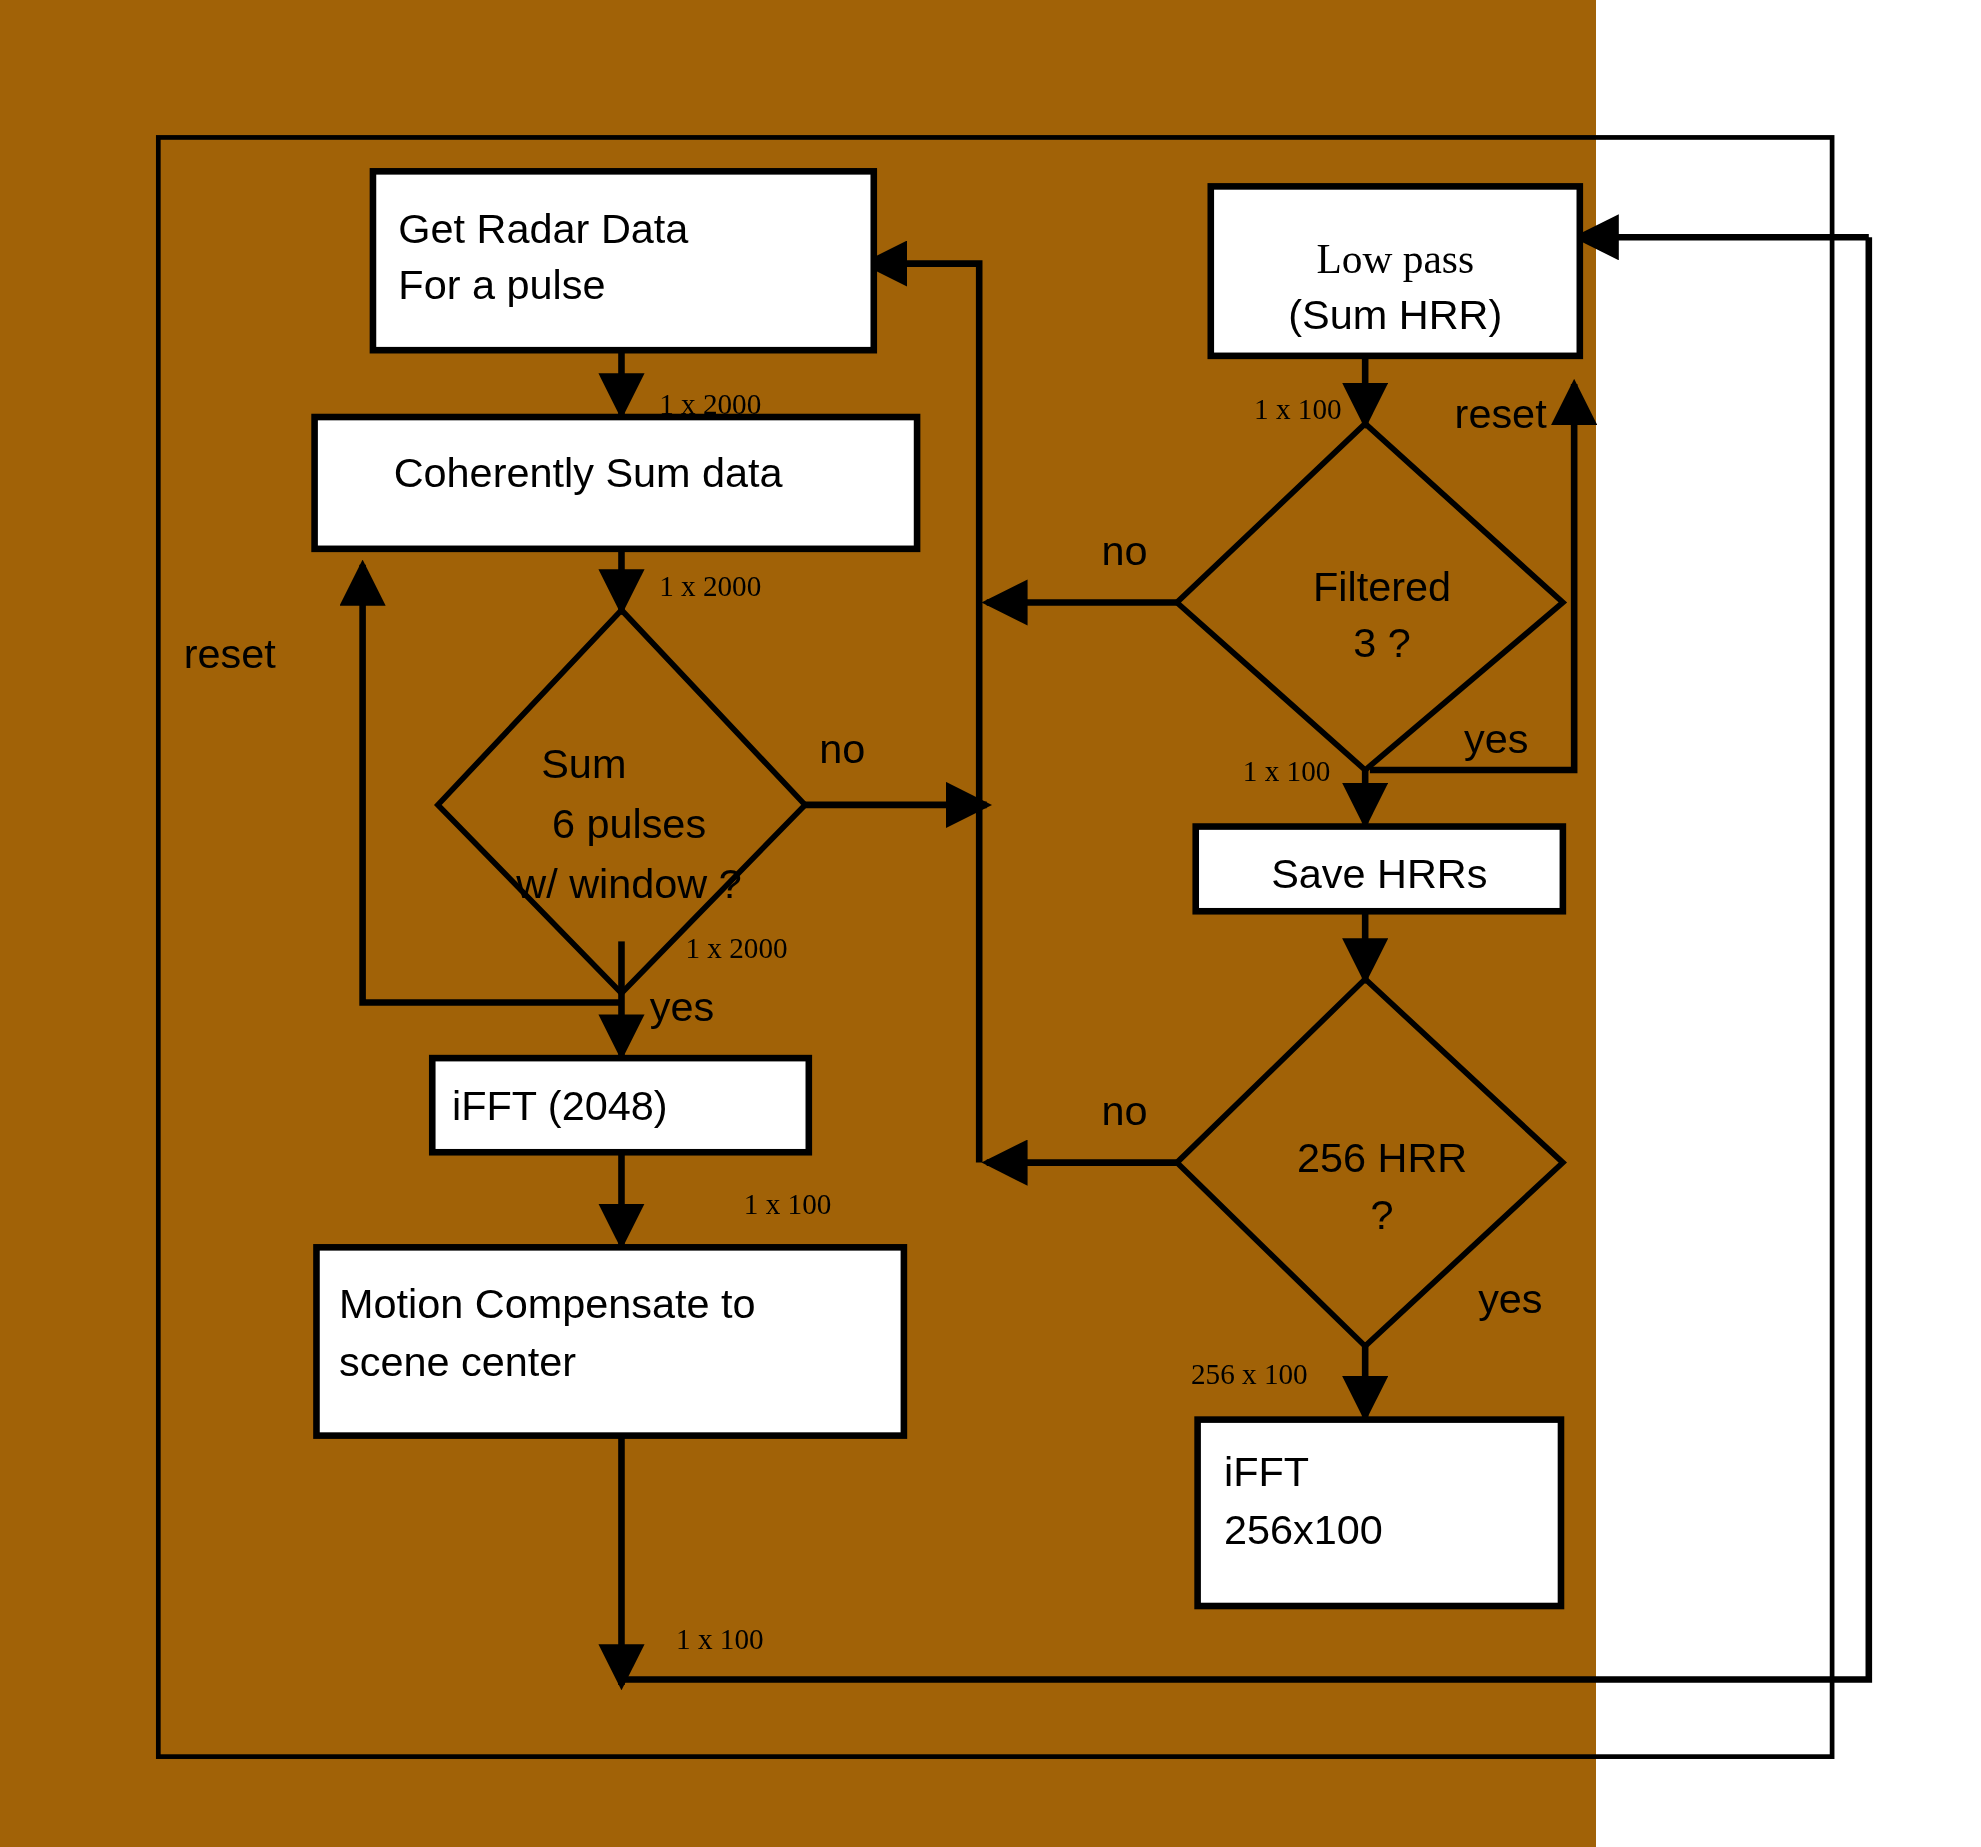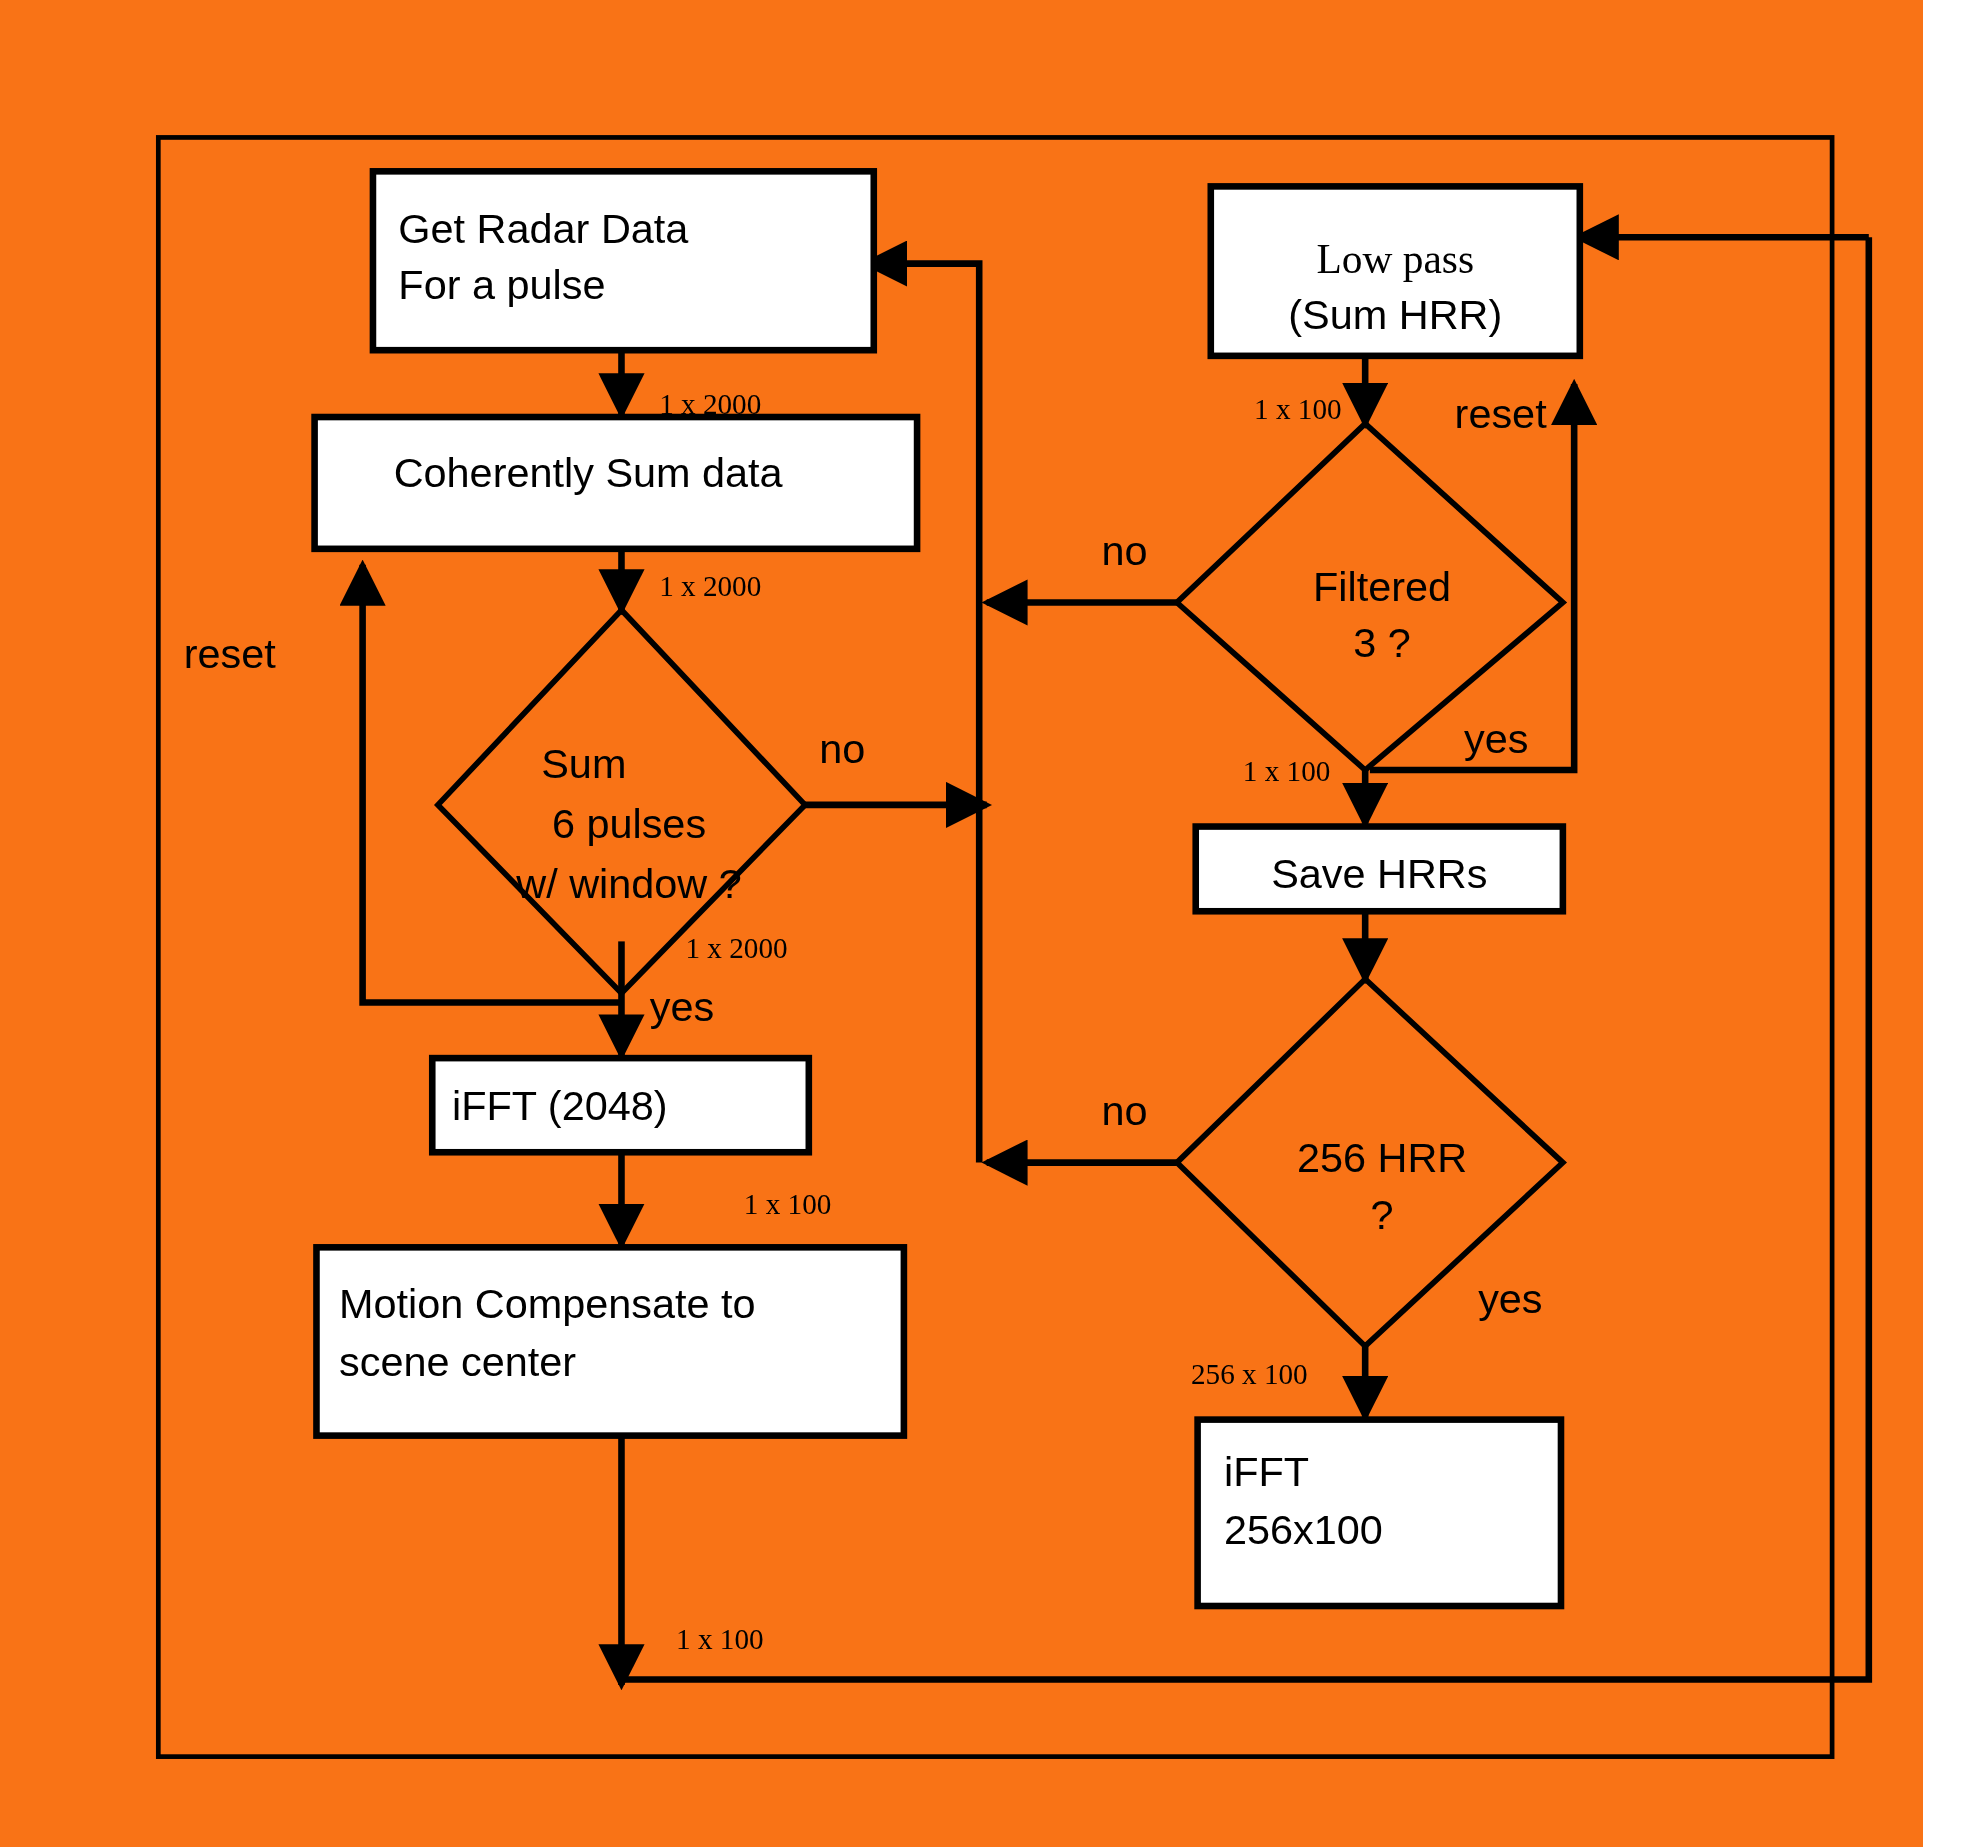--- a/index.html
+++ b/index.html
@@ -8,23 +8,23 @@
     background: #ffffff;
   }
   body {
     width: 1981px;
     height: 1847px;
     font-family: "Liberation Sans", sans-serif;
     overflow: hidden;
   }
   #canvas {
     position: relative;
-    width: 1923px;
+    width: 1596px;
     height: 1847px;
-    background: #f97316;
+    background: #a16207;
   }
   svg#flow {
     position: absolute;
     left: 0;
     top: 0;
     width: 1981px;
     height: 1847px;
   }
   .node-shape {
     fill: #ffffff;

